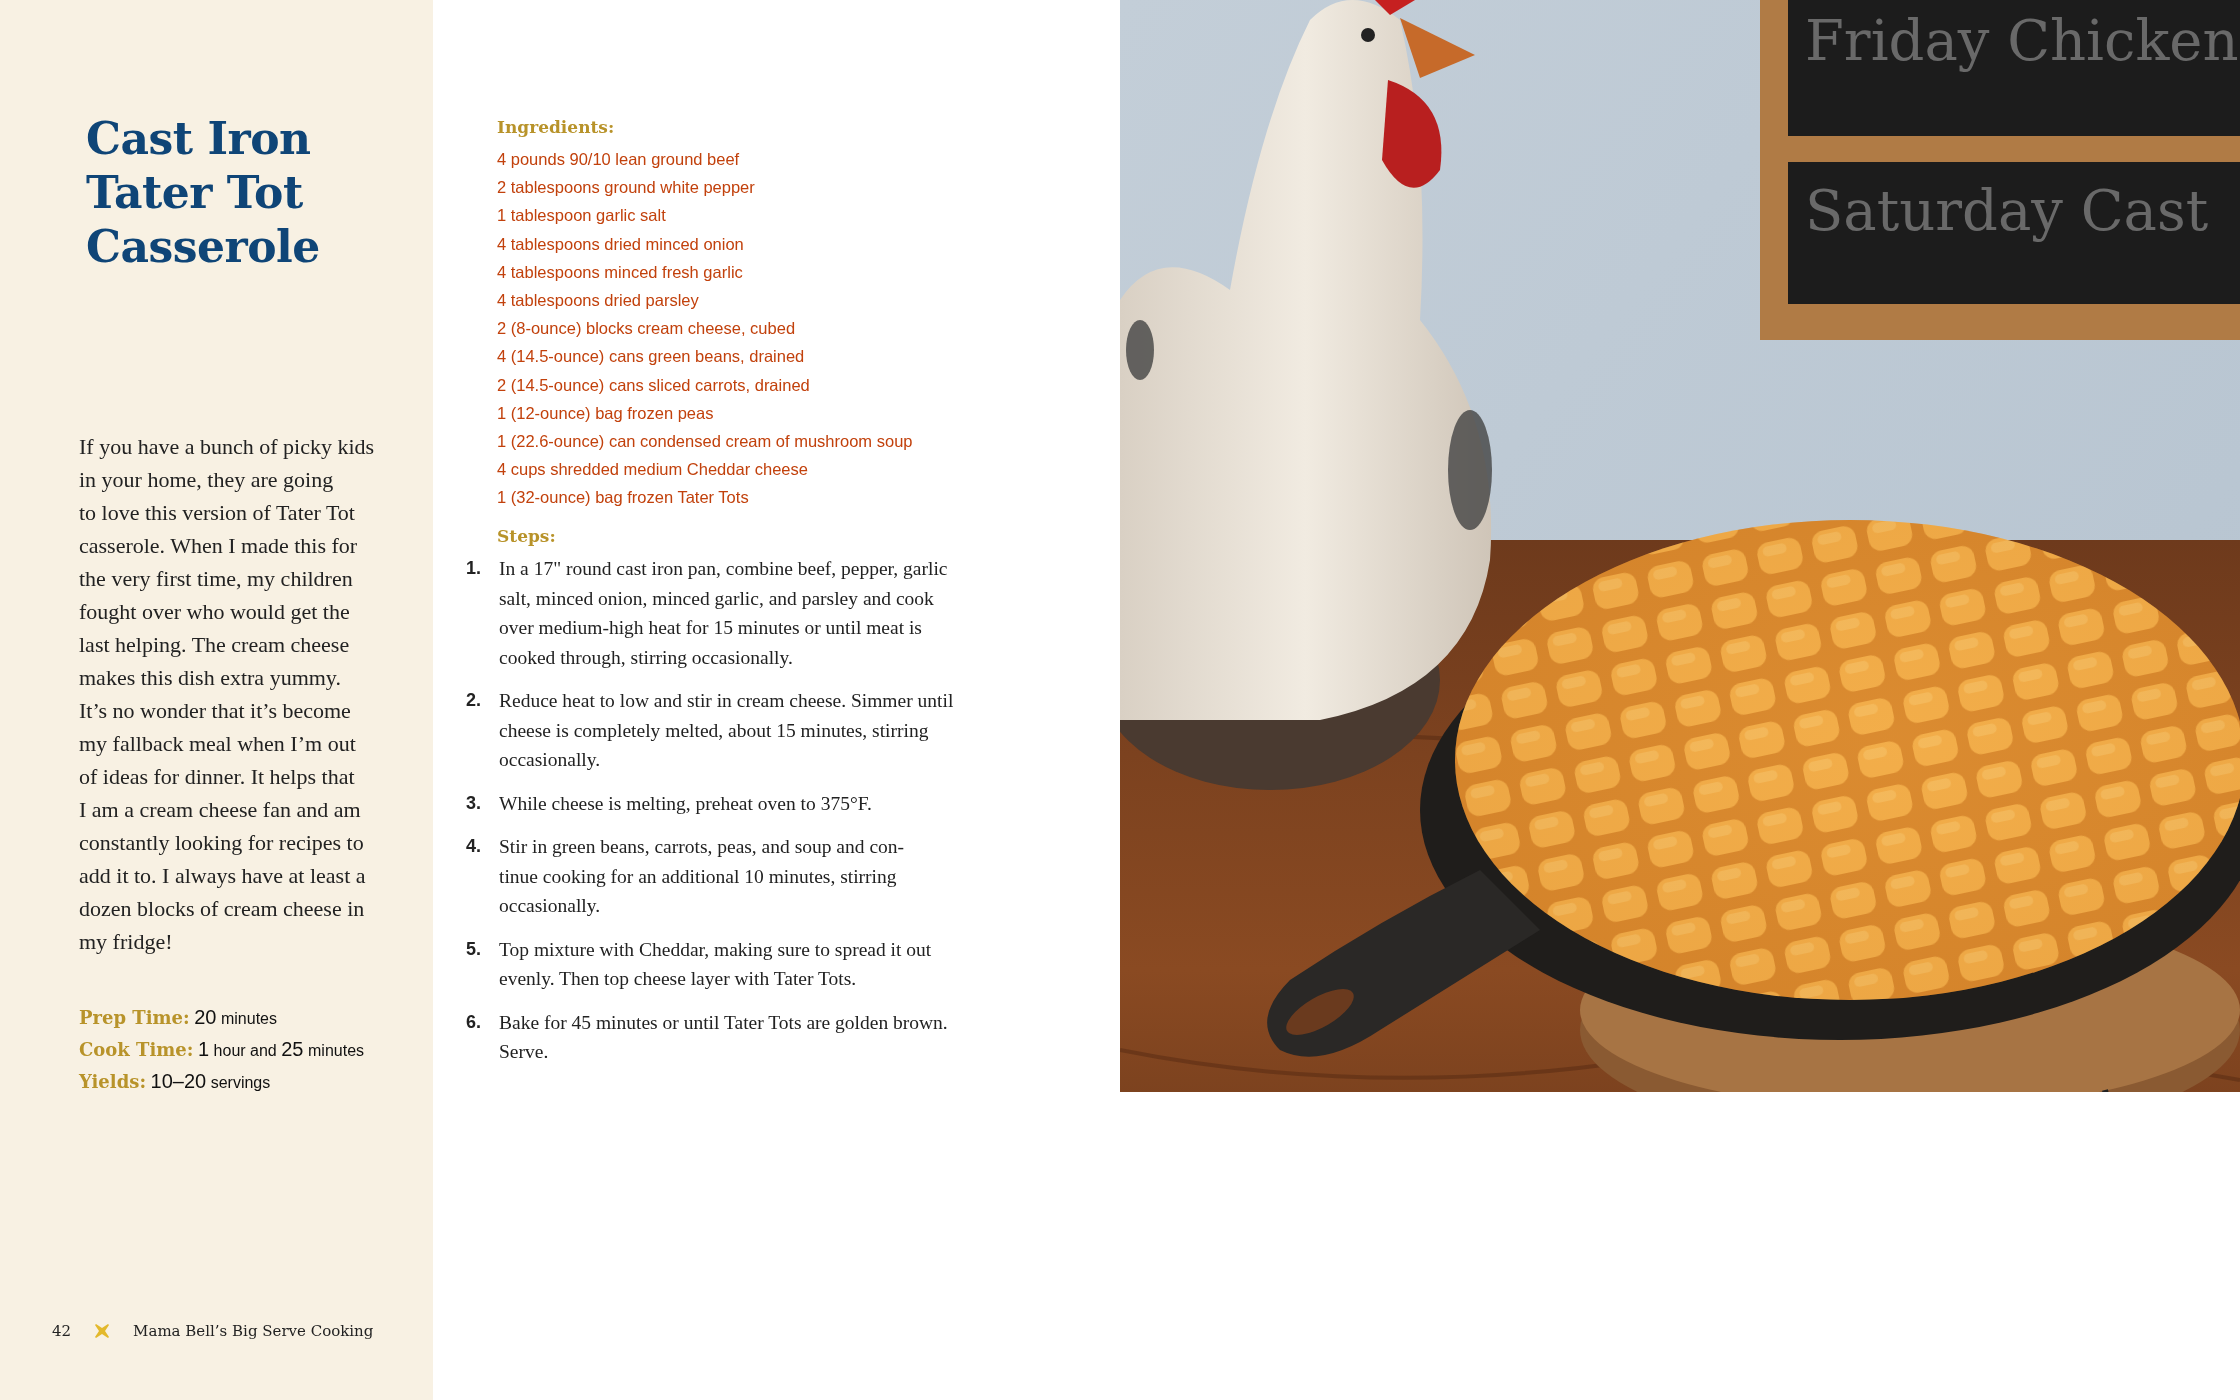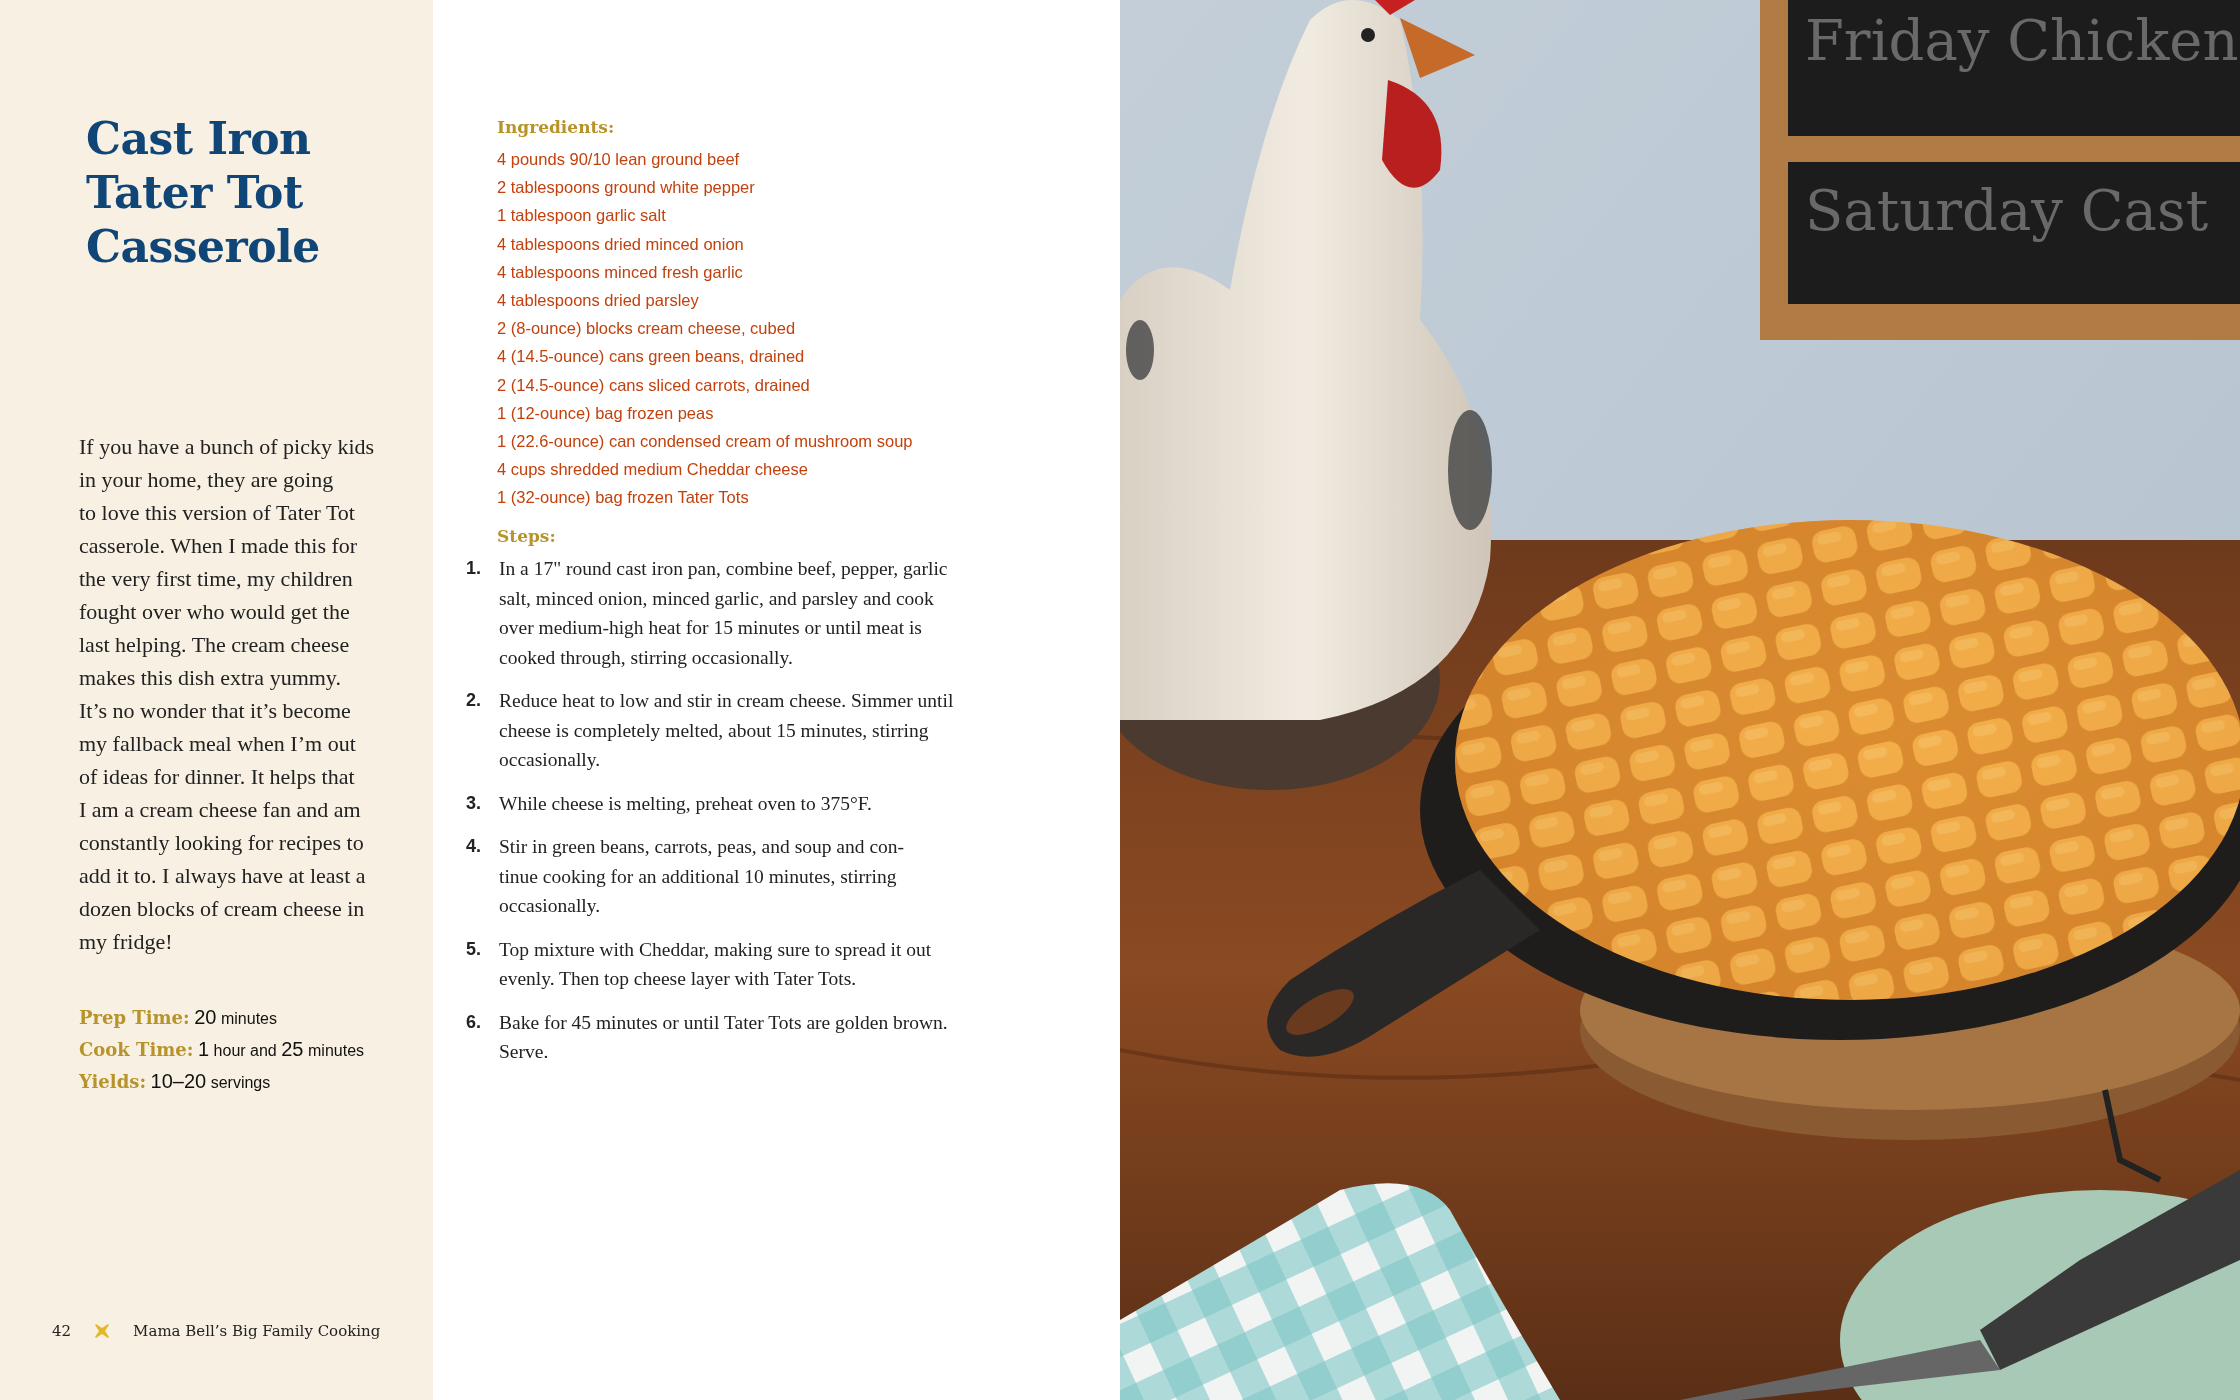--- a/index.html
+++ b/index.html
@@ -1,19 +1,19 @@
 <!DOCTYPE html>
 <html><head>
 <meta charset="utf-8">
 <style>
   html, body { margin:0; padding:0; }
   body { width:2240px; height:1400px; position:relative; overflow:hidden; background:#ffffff; }
   .cream { position:absolute; left:0; top:0; width:433px; height:1400px; background:#f8f1e3; }
   .page { position:absolute; left:433px; top:0; width:687px; height:1400px; background:#ffffff; }
-  .photo { position:absolute; left:1120px; top:0; width:1120px; height:1400px; overflow:hidden; background:#bef264; }
+  .photo { position:absolute; left:1120px; top:0; width:1120px; height:1092px; overflow:hidden; background:#bef264; }
 
   .title { position:absolute; left:86px; top:112px; margin:0; width:340px;
     font-family:"DejaVu Serif", serif; font-weight:bold; font-size:44px; line-height:54px;
     color:#0f4577; letter-spacing:-0.5px; }
   .title span { display:block; white-space:nowrap; }
 
   .intro { position:absolute; left:79px; top:430px; width:330px;
     font-family:"Liberation Serif", serif; font-size:22px; line-height:33px; color:#222; }
   .intro span { display:block; white-space:nowrap; }
 
@@ -87,21 +87,21 @@
   </div>
 </div>
 
 <div class="footer">
   <span>42</span>
   <span class="cross">
     <svg width="16" height="16" viewBox="0 0 16 16">
         <path d="M2 1 L8 5 L14 1 L15 2 L11 8 L15 14 L14 15 L8 11 L2 15 L1 14 L5 8 L1 2 Z" fill="#e3b92c"></path>
       </svg>
   </span>
-  <span>Mama Bell’s Big Family Cooking</span>
+  <span>Mama Bell’s Big Serve Cooking</span>
 </div>
 
 <div class="sec-h" style="left:497px; top:117px;">Ingredients:</div>
 <div class="ing">
   <div>4 pounds 90/10 lean ground beef</div>
   <div>2 tablespoons ground white pepper</div>
   <div>1 tablespoon garlic salt</div>
   <div>4 tablespoons dried minced onion</div>
   <div>4 tablespoons minced fresh garlic</div>
   <div>4 tablespoons dried parsley</div>

